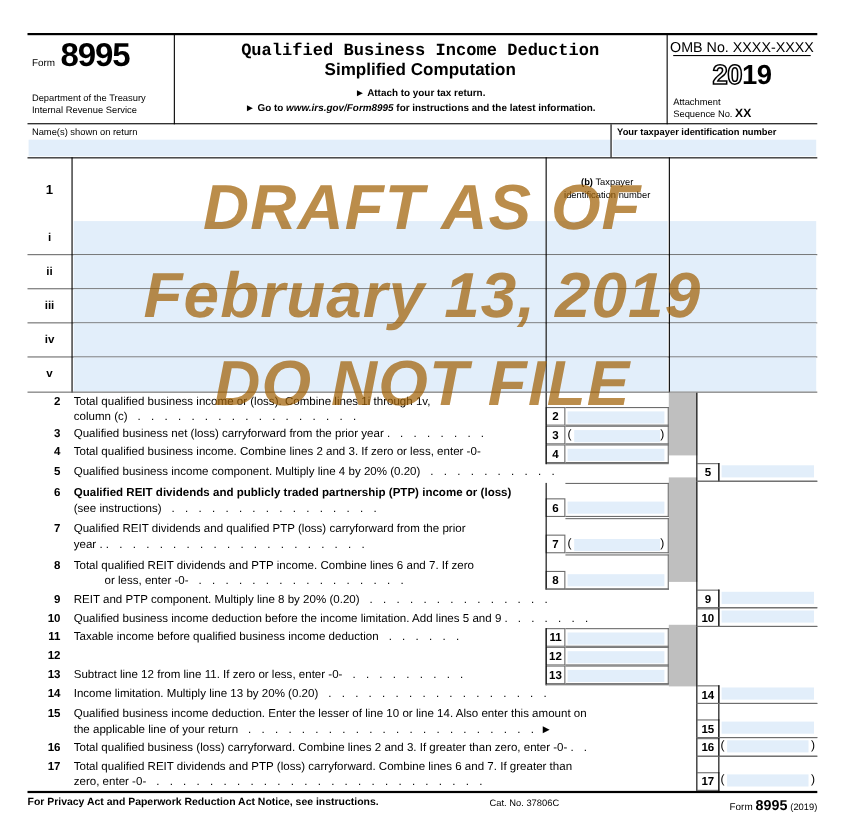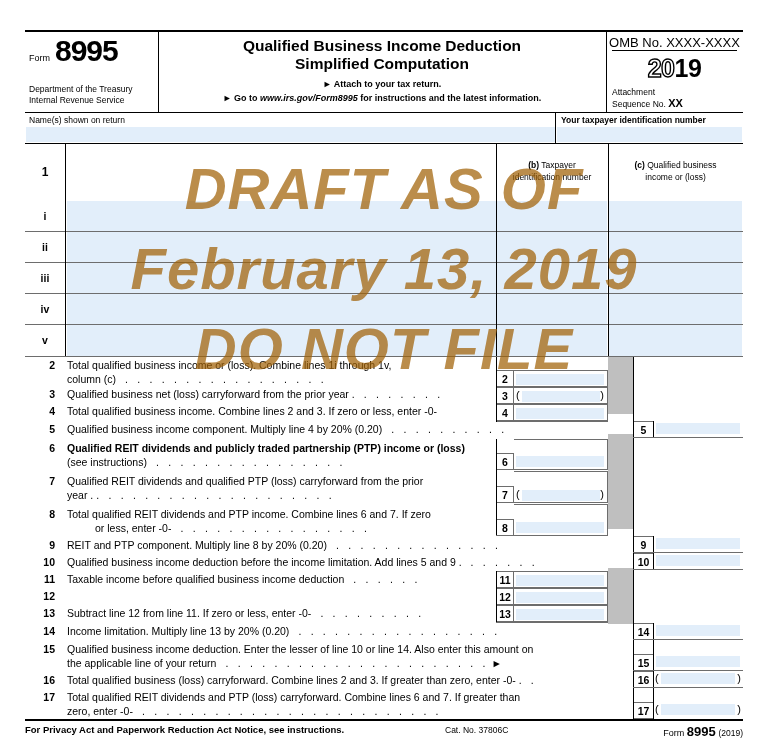--- a/index.html
+++ b/index.html
@@ -72,21 +72,21 @@
     font-size:30px; font-weight:bold; letter-spacing:-1px; line-height:1;
   }
   .dept{
     position:absolute; left:4px; top:54px;
     font-size:8.5px; line-height:10.5px; font-weight:normal;
   }
   .hdr-mid{
     position:absolute; left:133px; top:0; width:448px; height:83px;
     text-align:center;
   }
-  .title1{ font-size:15.5px; font-weight:bold; margin-top:7px; line-height:18px;}
+  .title1{ font-size:15.5px; font-weight:bold; margin-top:7px; line-height:18px;font-family:Liberation Mono, monospace;}
   .title2{ font-size:15.5px; font-weight:bold; line-height:18px;}
   .attach{ font-size:9px; font-weight:bold; margin-top:6px;}
   .goto{ font-size:9px; font-weight:bold; margin-top:4px;}
   .goto i{ font-style:italic; }
   .hdr-right{
     position:absolute; left:581px; top:0; width:137px; height:83px;
     text-align:center;
   }
   .omb{ font-size:13px; margin-top:5px; }
   .omb-rule{ position:absolute; left:6px; top:20px; width:125px; height:1px; background:#000;}
@@ -217,25 +217,20 @@
   </div>
   <div class="abs bk" style="left:0;top:113px;width:718px;height:1px;"></div>
 
   <div class="tablehdr">
     <div class="th-num">1</div>
     <div class="th-b">
       <b>(b)</b>
       <span>Taxpayer</span><br>
       <span>identification number</span>
     </div>
-    <div class="th-c">
-      <b>(c)</b>
-      <span>Qualified business</span><br>
-      <span>income or (loss)</span>
-    </div>
   </div>
 
   <div class="abs" style="left:0;top:171px;width:718px;height:156px;">
 
     <div class="abs" style="left:0;top:0;width:718px;height:31px;">
       <div class="rn" style="top:9px;">i</div>
       <div class="rowfld-a fld"></div>
       <div class="rowfld-b fld"></div>
       <div class="rowfld-c fld"></div>
       <div class="rowline" style="top:30px;"></div>

